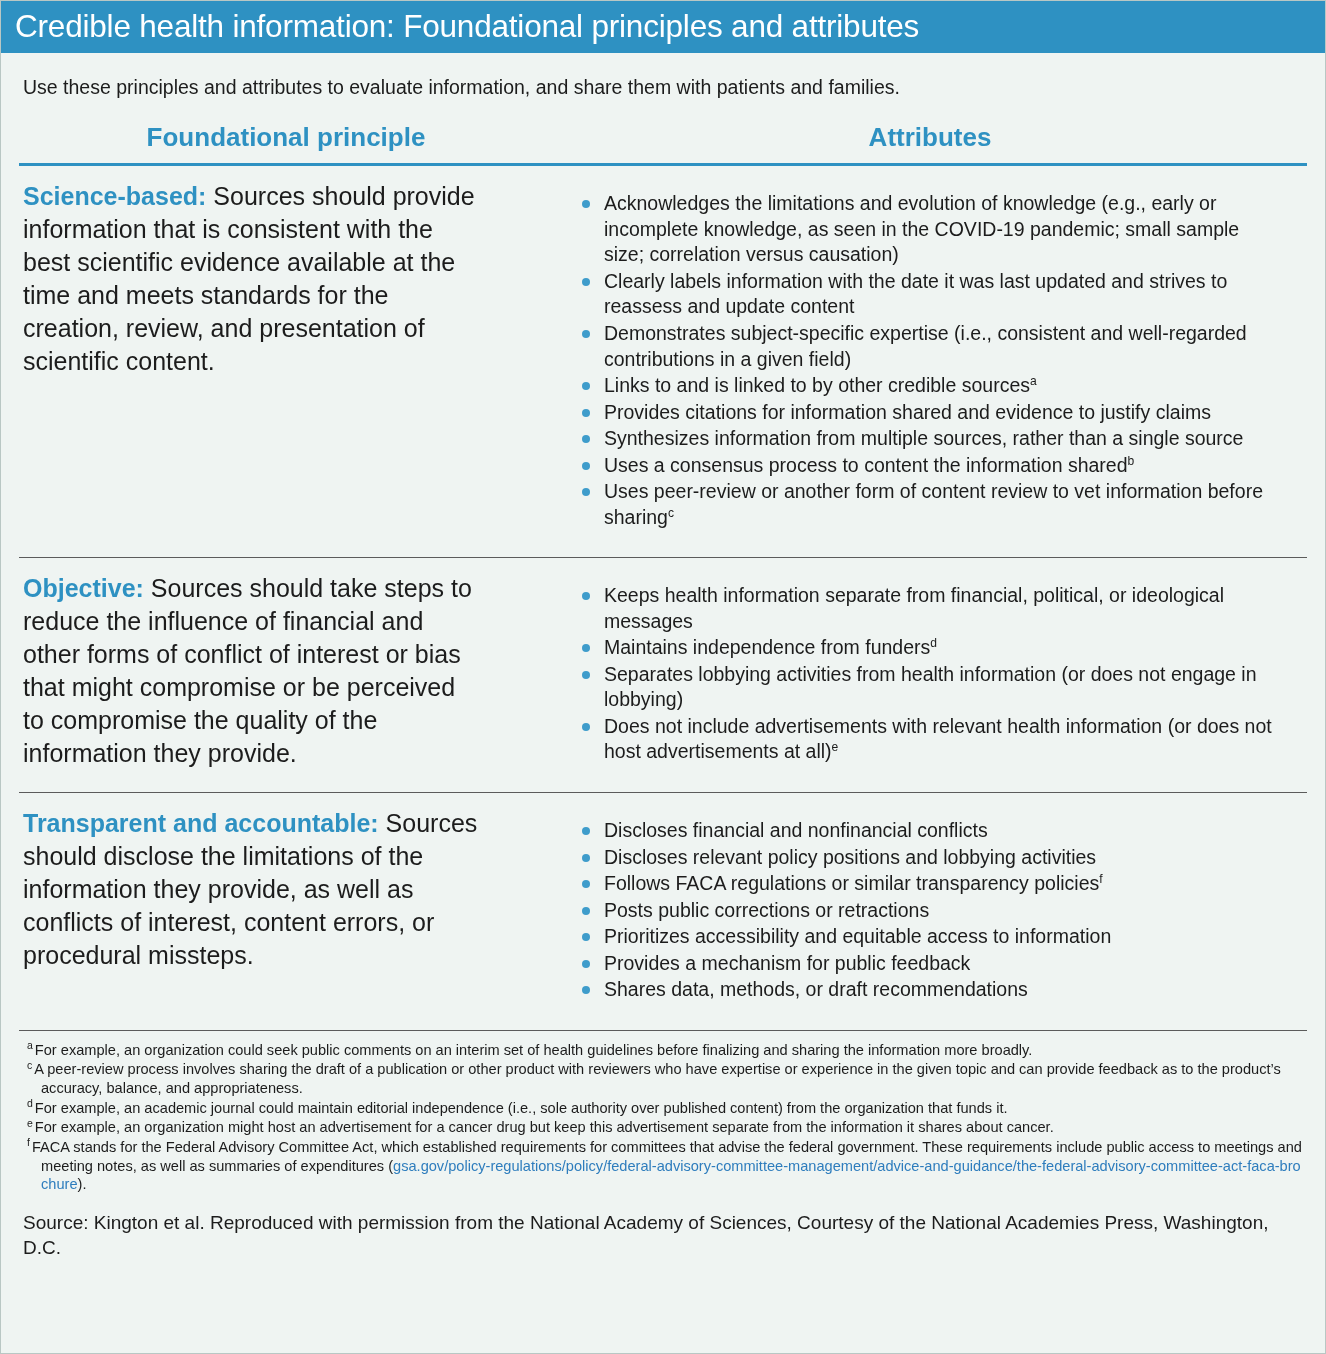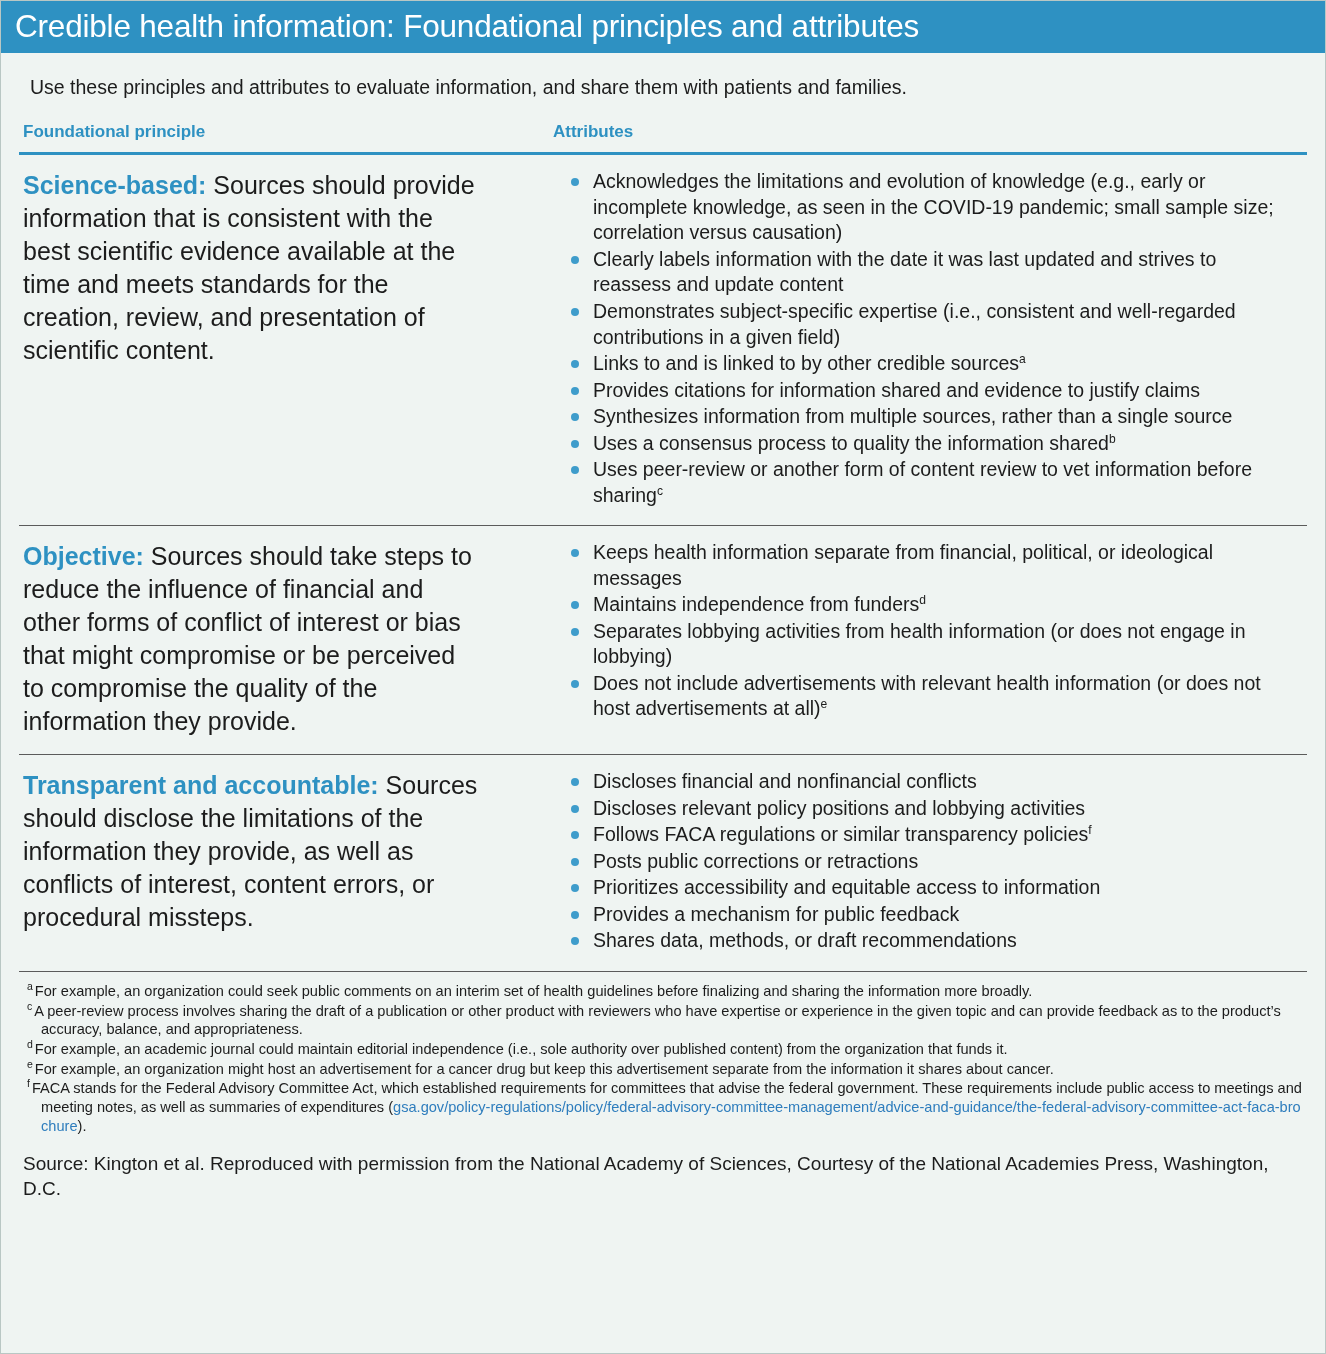--- a/index.html
+++ b/index.html
@@ -45,34 +45,34 @@
     padding: 16px 18px 0 18px;
     box-sizing: border-box;
     flex: 1 1 auto;
     display: flex;
     flex-direction: column;
   }
   .intro {
     font-size: 19.5px;
     line-height: 1.3;
     color: #1c1c1c;
-    margin: 6px 0 22px 11px;
+    margin: 6px 0 22px 4px;
   }
   
   .tbl {
     width: 100%;
     border-collapse: collapse;
     table-layout: fixed;
   }
   .tbl col.c1 { width: 530px; }
   .tbl col.c2 { width: auto; }
   .tbl th {
-    text-align: left;
+    text-align: center;
     color: #2e91c2;
-    font-size: 17px;
+    font-size: 26px;
     font-weight: bold;
     padding: 0 0 10px 4px;
     vertical-align: bottom;
   }
   .tbl thead tr {
     border-bottom: 3px solid #2e91c2;
   }
   .tbl tbody tr {
     border-bottom: 1.5px solid #5b5b5b;
   }
@@ -92,21 +92,21 @@
     line-height: 1.32;
     color: #1c1c1c;
     padding-right: 60px;
   }
   .principle .pname {
     color: #2e91c2;
     font-weight: bold;
   }
   ul.bullets {
     list-style: none;
-    margin: 0;
+    margin: 11px;
     padding: 0;
   }
   ul.bullets li {
     position: relative;
     padding-left: 30px;
     font-size: 19.5px;
     line-height: 1.31;
     margin-bottom: 1px;
     color: #1c1c1c;
   }
@@ -186,21 +186,21 @@
               <div class="principle"><span class="pname">Science-based:</span><span>  Sources should provide information that is consistent with the best scientific evidence available at the time and meets standards for the creation, review, and presentation of scientific content.</span></div>
             </td>
             <td class="attrs">
               <ul class="bullets">
                 <li><span>Acknowledges the limitations and evolution of knowledge (e.g., early or incomplete knowledge, as seen in the COVID-19 pandemic; small sample size; correlation versus causation)</span></li>
                 <li><span>Clearly labels information with the date it was last updated and strives to reassess and update content</span></li>
                 <li><span>Demonstrates subject-specific expertise (i.e., consistent and well-regarded contributions in a given field)</span></li>
                 <li><span>Links to and is linked to by other credible sources</span><sup>a</sup></li>
                 <li><span>Provides citations for information shared and evidence to justify claims</span></li>
                 <li><span>Synthesizes information from multiple sources, rather than a single source</span></li>
-                <li><span>Uses a consensus process to quality the information shared</span><sup>b</sup></li>
+                <li><span>Uses a consensus process to content the information shared</span><sup>b</sup></li>
                 <li><span>Uses peer-review or another form of content review to vet information before sharing</span><sup>c</sup></li>
               </ul>
             </td>
           </tr>
           <tr>
             <td>
               <div class="principle"><span class="pname">Objective:</span><span>  Sources should take steps to reduce the influence of financial and other forms of conflict of interest or bias that might compromise or be perceived to compromise the quality of the information they provide.</span></div>
             </td>
             <td class="attrs">
               <ul class="bullets">

